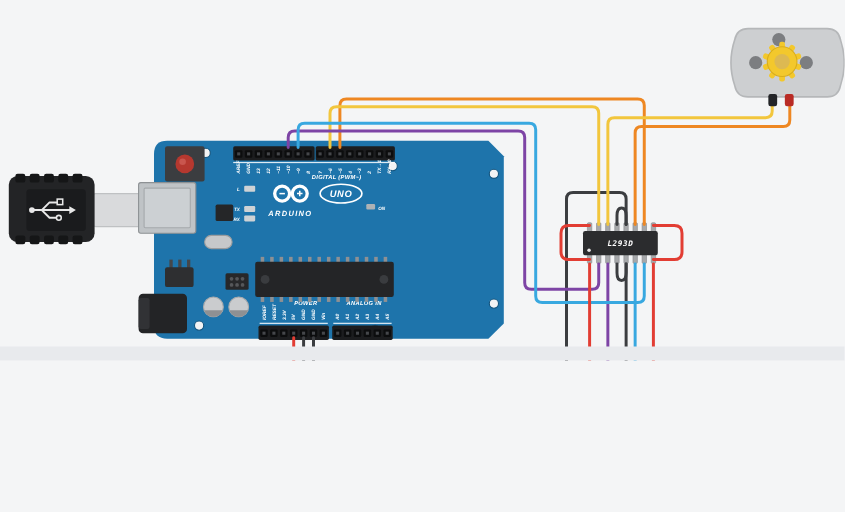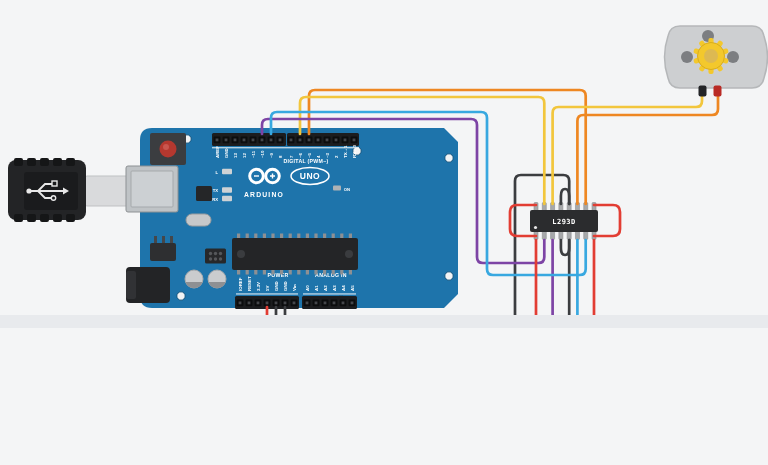--- a/index.html
+++ b/index.html
@@ -1,17 +1,17 @@
 <!DOCTYPE html>
 <html><head>
 <meta charset="utf-8">
 <style>
   html,body{margin:0;padding:0;background:#f4f5f6;}
   .stage{position:relative;width:768px;height:328px;overflow:hidden;background:#f4f5f6;
-         font-family:"Liberation Sans",sans-serif;}
+         font-family:"Liberation Sans",sans-serif;font-style:italic;}
   svg text{font-family:"Liberation Sans",sans-serif;fill:#ffffff;}
   .pinlabel{font-size:4.4px;font-weight:bold;}
   .title{font-size:5.2px;font-weight:bold;letter-spacing:.3px;}
   .brand{font-size:6.8px;font-weight:bold;letter-spacing:1.2px;}
   .uno{font-size:8.5px;font-weight:bold;letter-spacing:.5px;}
   .tiny{font-size:4.2px;font-weight:bold;}
   .iclabel{font-family:"DejaVu Sans Mono",monospace;font-size:7px;font-weight:bold;letter-spacing:.5px;}
   .footer{position:absolute;left:0;bottom:0;width:768px;height:13px;background:#e8eaed;}
 </style>
 </head>

